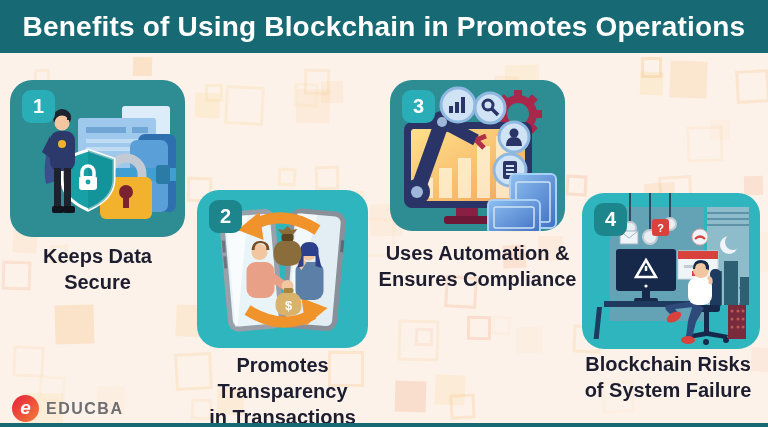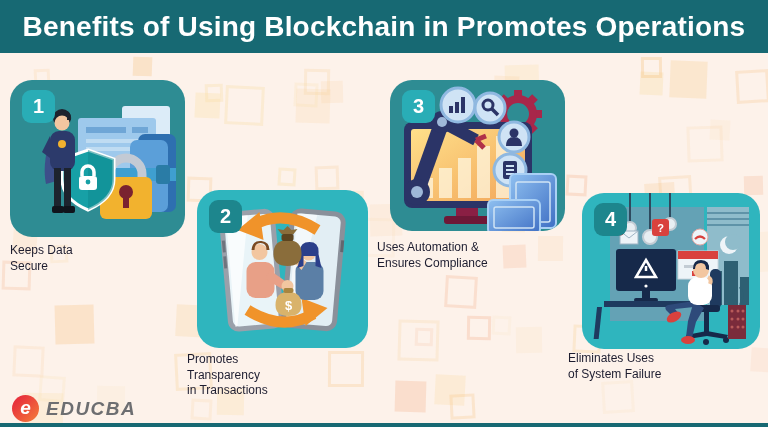--- a/index.html
+++ b/index.html
@@ -28,39 +28,39 @@
   .card--bright{background:var(--card-bright-teal);}
   .card svg{position:absolute;inset:0;width:100%;height:100%;}
   .badge{
     position:absolute;top:10px;left:12px;width:33px;height:33px;border-radius:9px;
     display:flex;align-items:center;justify-content:center;
     color:#fff;font-size:20px;font-weight:700;z-index:2;
   }
   .card--dark .badge{background:var(--badge-bright);}
   .card--bright .badge{background:var(--badge-dark);}
   .caption{
-    position:absolute;color:var(--caption-text);
-    font-size:12px;font-weight:400;line-height:1.3;white-space:pre-line;
+    position:absolute;text-align:center;color:var(--caption-text);
+    font-size:20px;font-weight:700;line-height:1.3;white-space:pre-line;
   }
   #card1{left:10px;top:80px;width:175px;height:157px;}
   #cap1{left:10px;top:243px;width:175px;}
   #card2{left:197px;top:190px;width:171px;height:158px;}
   #cap2{left:187px;top:352px;width:191px;}
   #card3{left:390px;top:80px;width:175px;height:151px;}
   #cap3{left:377px;top:240px;width:201px;}
   #card4{left:582px;top:193px;width:178px;height:156px;}
   #cap4{left:568px;top:351px;width:200px;}
   .brand{position:absolute;left:12px;top:395px;display:flex;align-items:center;gap:7px;}
   .brand-circle{
     width:27px;height:27px;border-radius:50%;
     background:linear-gradient(135deg,#e8323c 20%,#f2703a 85%);
     display:flex;align-items:center;justify-content:center;
   }
   .brand-circle span{color:#fff;font-size:19px;font-weight:700;font-style:italic;line-height:1;transform:translateY(-1px);}
-  .brand-text{color:var(--logo-gray);font-size:19px;font-weight:600;letter-spacing:1.5px;font-style:italic;}
+  .brand-text{color:var(--logo-gray);font-size:16px;font-weight:600;letter-spacing:1.5px;}
   .bottom-bar{position:absolute;left:0;bottom:0;width:768px;height:4px;background:var(--header-teal);}
 </style>
 </head>
 <body>
 
 <div id="pattern">
     <div class="pat-sq" style="left: 395.062px; top: 380.804px; width: 31.14px; height: 31.14px; transform: rotate(1.51547deg); background: rgba(244, 170, 130, 0.27);"></div>
     <div class="pat-sq" style="left: 37.2869px; top: 136.342px; width: 19.9474px; height: 19.9474px; transform: rotate(1.68323deg); border: 3px solid rgba(248, 208, 150, 0.32);"></div>
     <div class="pat-sq" style="left: 194.81px; top: 93.1231px; width: 25.4091px; height: 25.4091px; transform: rotate(2.71802deg); background: rgba(250, 220, 160, 0.29);"></div>
     <div class="pat-sq" style="left: 639.6px; top: 72.1486px; width: 23.3107px; height: 23.3107px; transform: rotate(2.4401deg); background: rgba(250, 220, 160, 0.31);"></div>
@@ -409,21 +409,21 @@
           <circle cx="156" cy="126" r="1.5"></circle>
           <circle cx="161" cy="126" r="1.5"></circle>
           <circle cx="150" cy="134" r="1.5"></circle>
           <circle cx="156" cy="134" r="1.5"></circle>
           <circle cx="161" cy="134" r="1.5"></circle>
         </g>
     </g>
   </svg>
   <div class="badge">4</div>
 </div>
-<div class="caption" id="cap4">Eliminates Uses
+<div class="caption" id="cap4">Blockchain Risks
 of System Failure</div>
 
 <div class="brand">
   <div class="brand-circle">
       <span>e</span>
     </div>
   <div class="brand-text">EDUCBA</div>
 </div>
 
 <div class="bottom-bar"></div>

